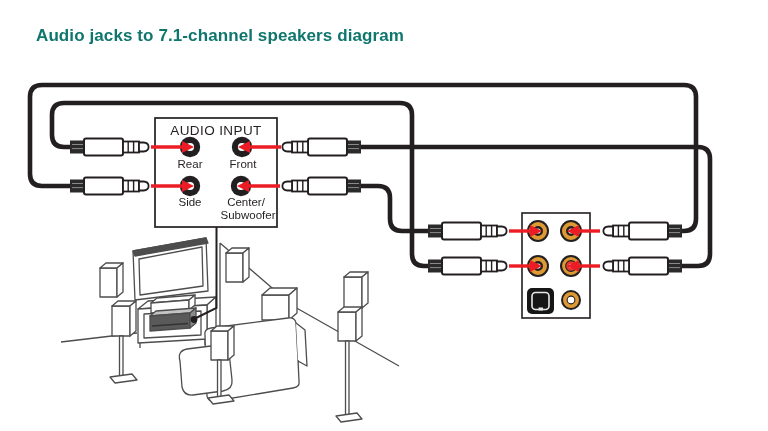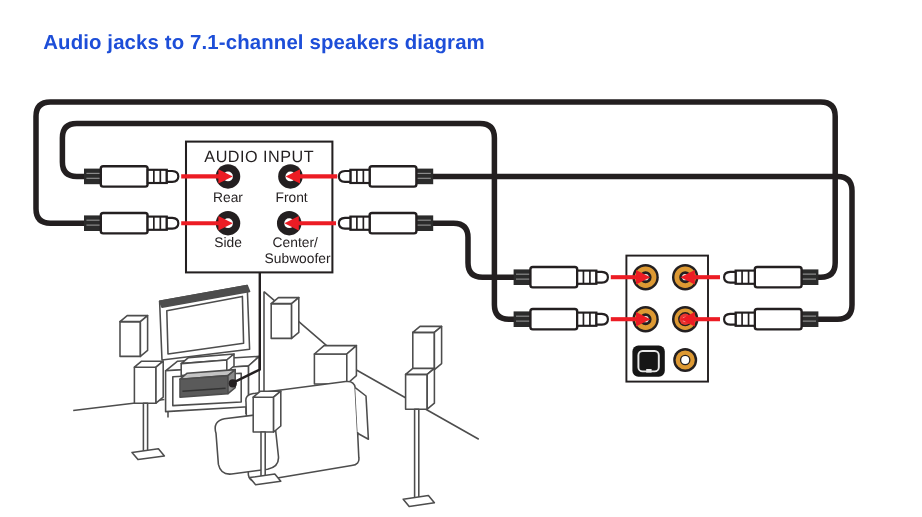--- a/index.html
+++ b/index.html
@@ -1,18 +1,18 @@
 <!DOCTYPE html>
 <html><head>
 <meta charset="utf-8">
 <style>
   html,body{margin:0;padding:0;background:#ffffff;width:768px;height:431px;overflow:hidden;
     font-family:"Liberation Sans", sans-serif;}
   .stage{position:relative;width:768px;height:431px;background:#fff;}
-  .title{position:absolute;left:36px;top:26px;font-size:17px;font-weight:bold;color:#1d4ed8;
+  .title{position:absolute;left:36px;top:26px;font-size:17px;font-weight:bold;color:#0f766e;
     letter-spacing:.1px;}
   svg{position:absolute;left:0;top:0;}
   svg text{font-family:"Liberation Sans", sans-serif;fill:#231f20;}
   .panel-label{font-size:13.5px;letter-spacing:.4px;}
   .jack-label{font-size:11.5px;}
 </style>
 </head>
 <body>
 
 <div class="stage">

